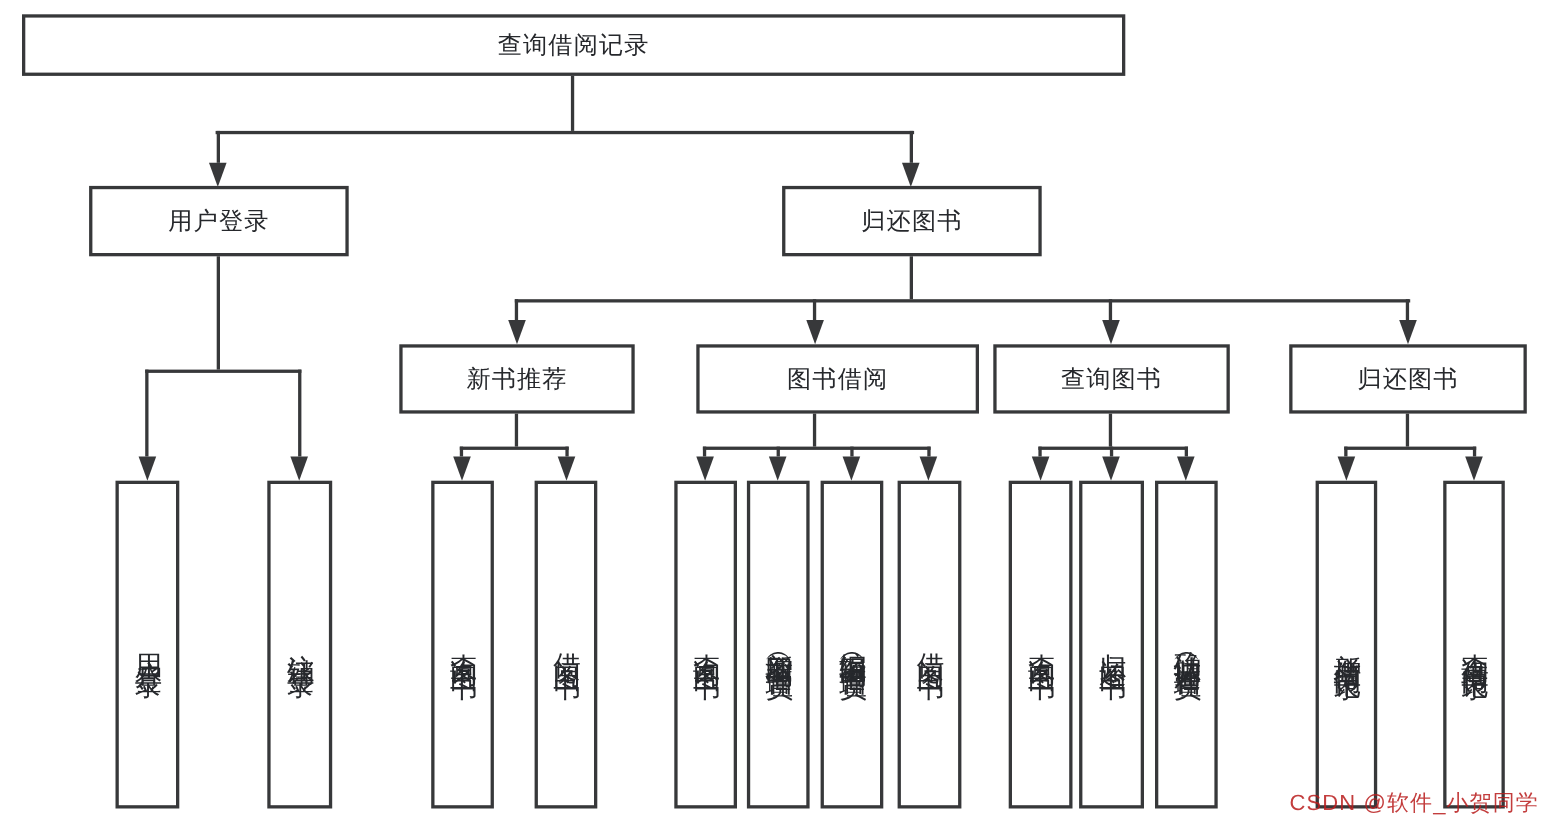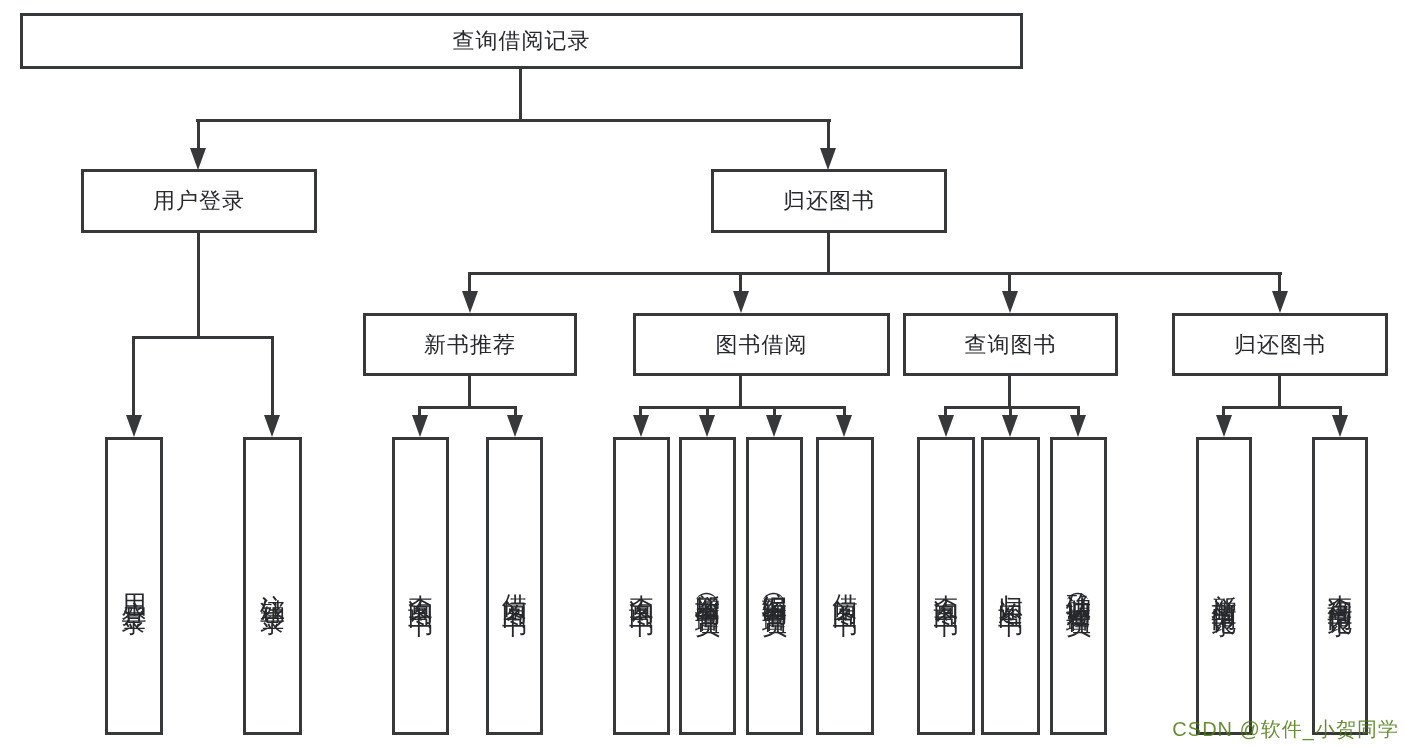--- a/index.html
+++ b/index.html
@@ -42,21 +42,21 @@
     position:absolute;width:0;height:0;
     border-left:8px solid transparent;
     border-right:8px solid transparent;
     border-top:22px solid var(--line);
   }
   #watermark{
     position:absolute;
     right:6px;bottom:4px;
     font-size:20px;
     letter-spacing:1px;
-    color:#4d7c0f;
+    color:#b91c1c;
     opacity:.85;
     white-space:nowrap;
     margin-top:16px;
   }
 </style>
 </head>
 <body>
 
 <div id="canvas">
 

